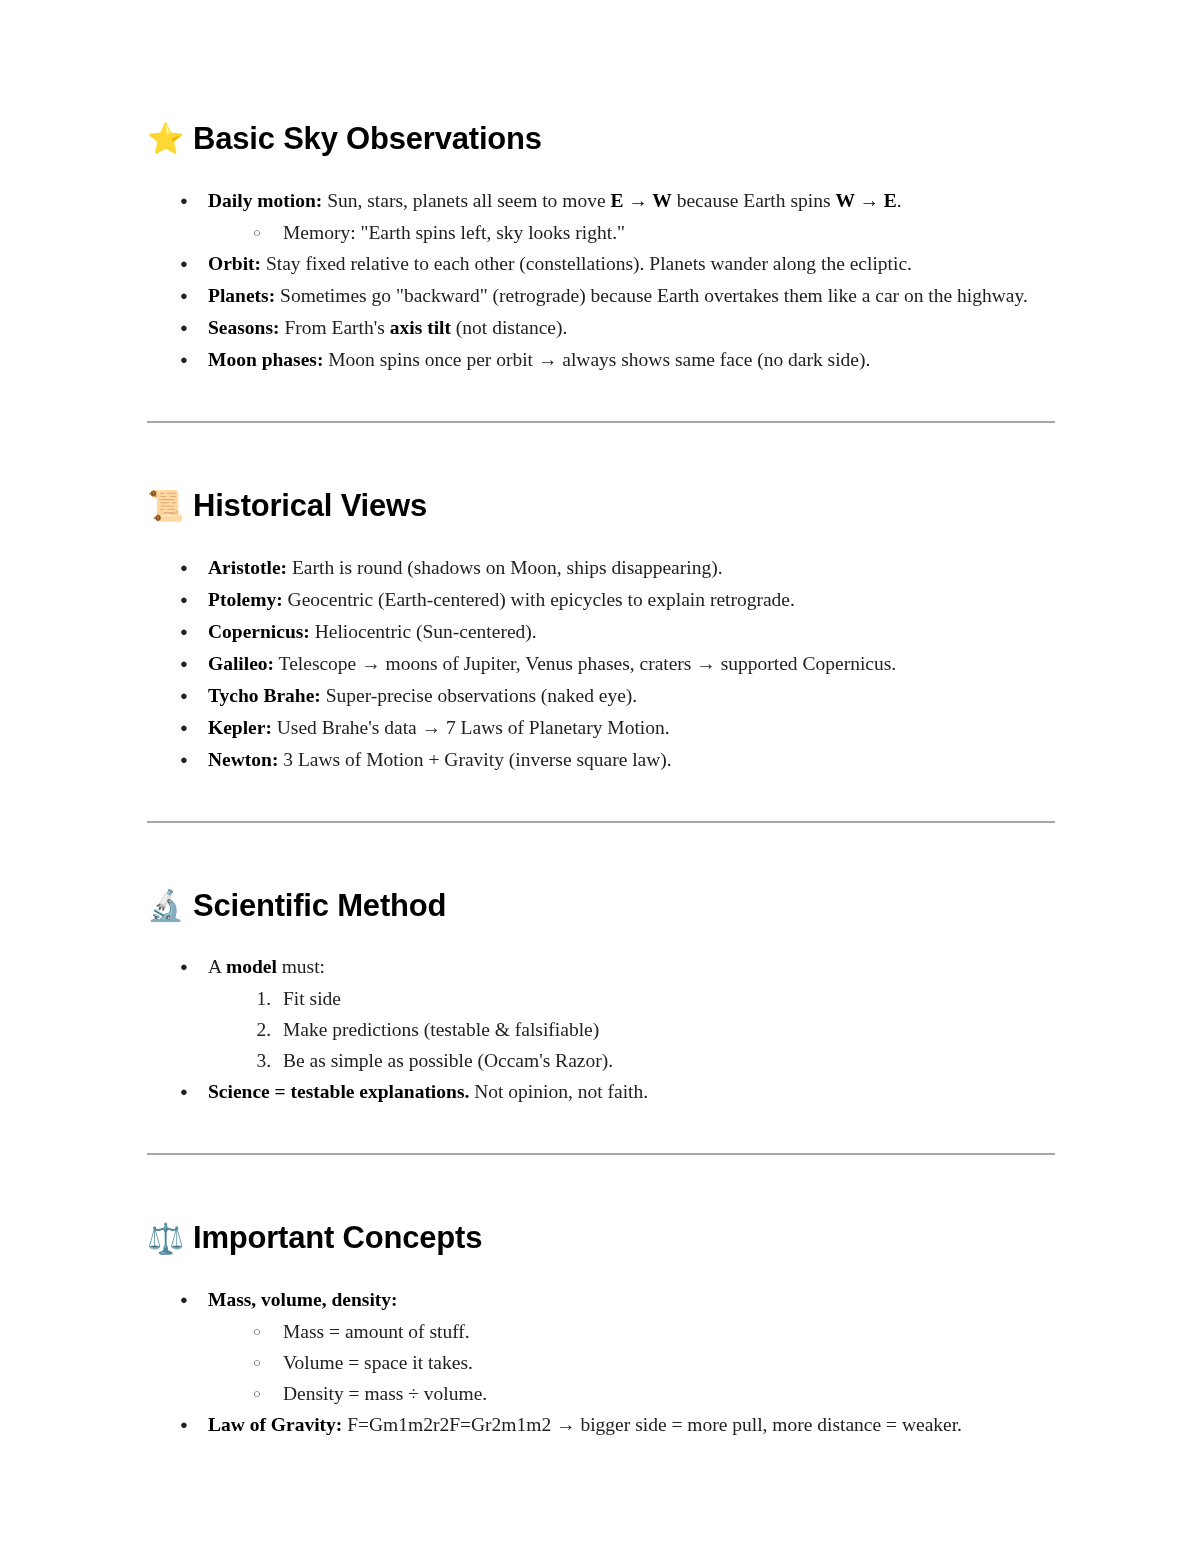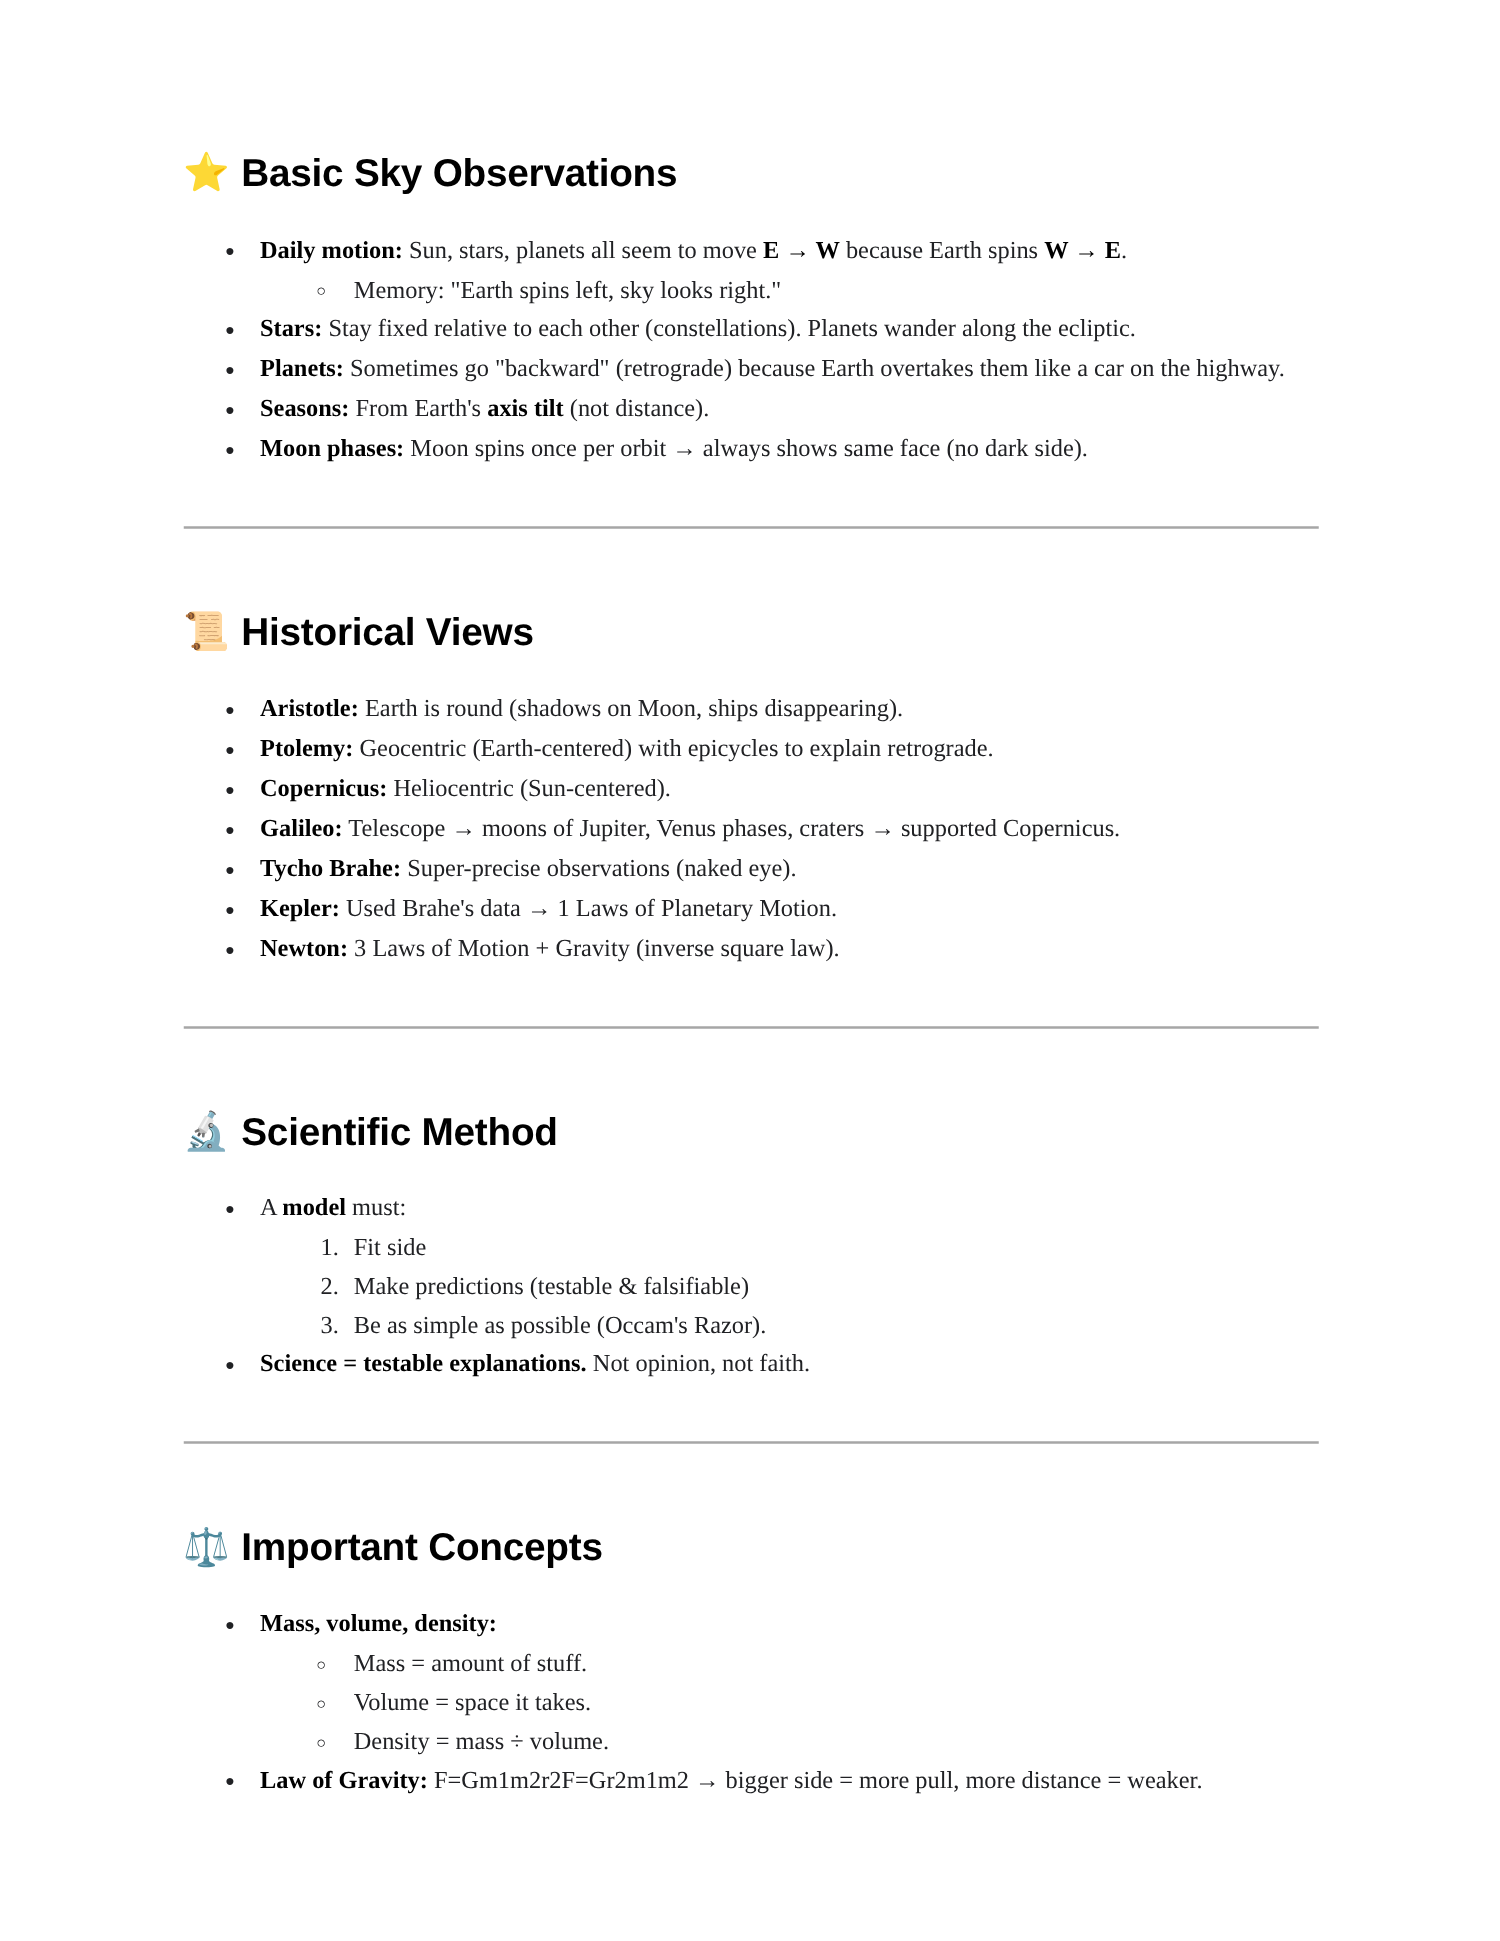--- a/index.html
+++ b/index.html
@@ -131,21 +131,21 @@
       <span class="title-text">Basic Sky Observations</span>
     </h1>
     <ul class="bullets sec-body">
       <li class="bullet">
         <span class="b">Daily motion:</span><span> Sun, stars, planets all seem to move </span><span class="b">E → W</span><span> because Earth spins </span><span class="b">W → E</span><span>.</span>
       </li>
       <li class="sub">
         <span>Memory: "Earth spins left, sky looks right."</span>
       </li>
       <li class="bullet">
-        <span class="b">Stars:</span><span> Stay fixed relative to each other (constellations). Planets wander along the ecliptic.</span>
+        <span class="b">Orbit:</span><span> Stay fixed relative to each other (constellations). Planets wander along the ecliptic.</span>
       </li>
       <li class="bullet">
         <span class="b">Planets:</span><span> Sometimes go "backward" (retrograde) because Earth overtakes them like a car on the highway.</span>
       </li>
       <li class="bullet">
         <span class="b">Seasons:</span><span> From Earth's </span><span class="b">axis tilt</span><span> (not distance).</span>
       </li>
       <li class="bullet">
         <span class="b">Moon phases:</span><span> Moon spins once per orbit → always shows same face (no dark side).</span>
       </li>
@@ -171,21 +171,21 @@
       <li class="bullet">
         <span class="b">Copernicus:</span><span> Heliocentric (Sun-centered).</span>
       </li>
       <li class="bullet">
         <span class="b">Galileo:</span><span> Telescope → moons of Jupiter, Venus phases, craters → supported Copernicus.</span>
       </li>
       <li class="bullet">
         <span class="b">Tycho Brahe:</span><span> Super-precise observations (naked eye).</span>
       </li>
       <li class="bullet">
-        <span class="b">Kepler:</span><span> Used Brahe's data → 1 Laws of Planetary Motion.</span>
+        <span class="b">Kepler:</span><span> Used Brahe's data → 7 Laws of Planetary Motion.</span>
       </li>
       <li class="bullet">
         <span class="b">Newton:</span><span> 3 Laws of Motion + Gravity (inverse square law).</span>
       </li>
     </ul>
   </div>
 
   <div class="gap-before-divider"></div>
   <hr class="divider">
   <div class="gap-after-divider"></div>

